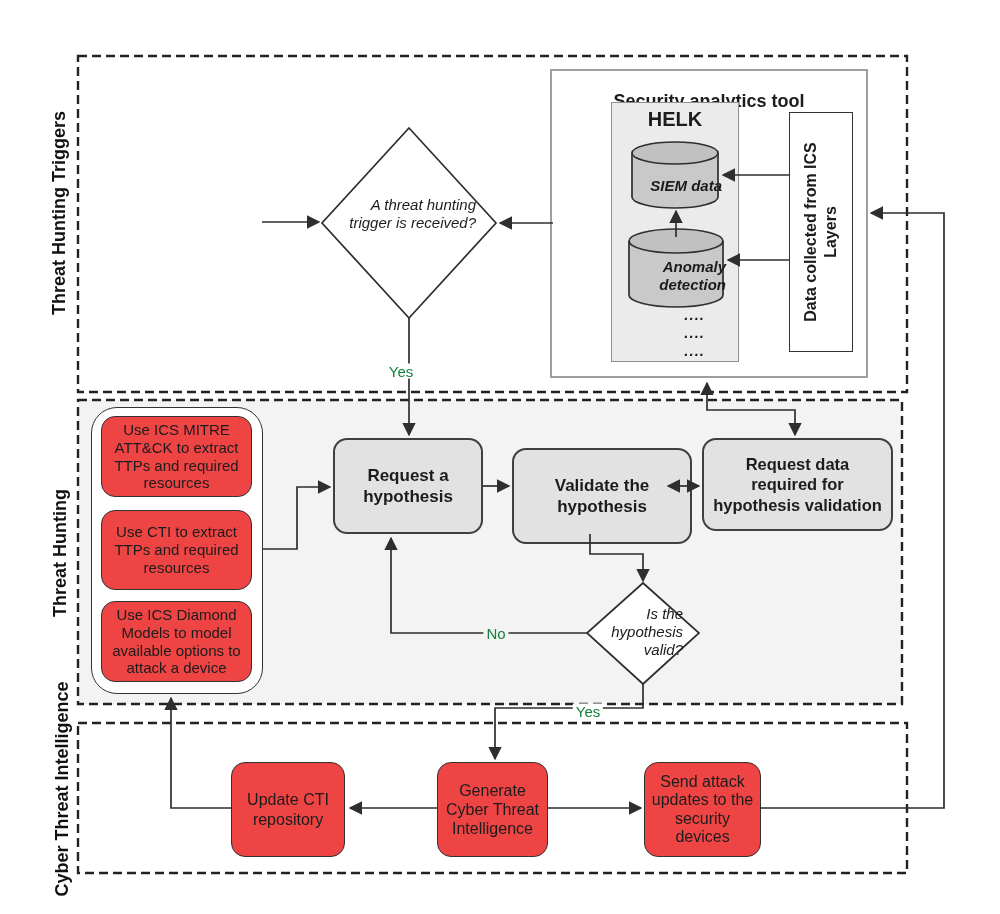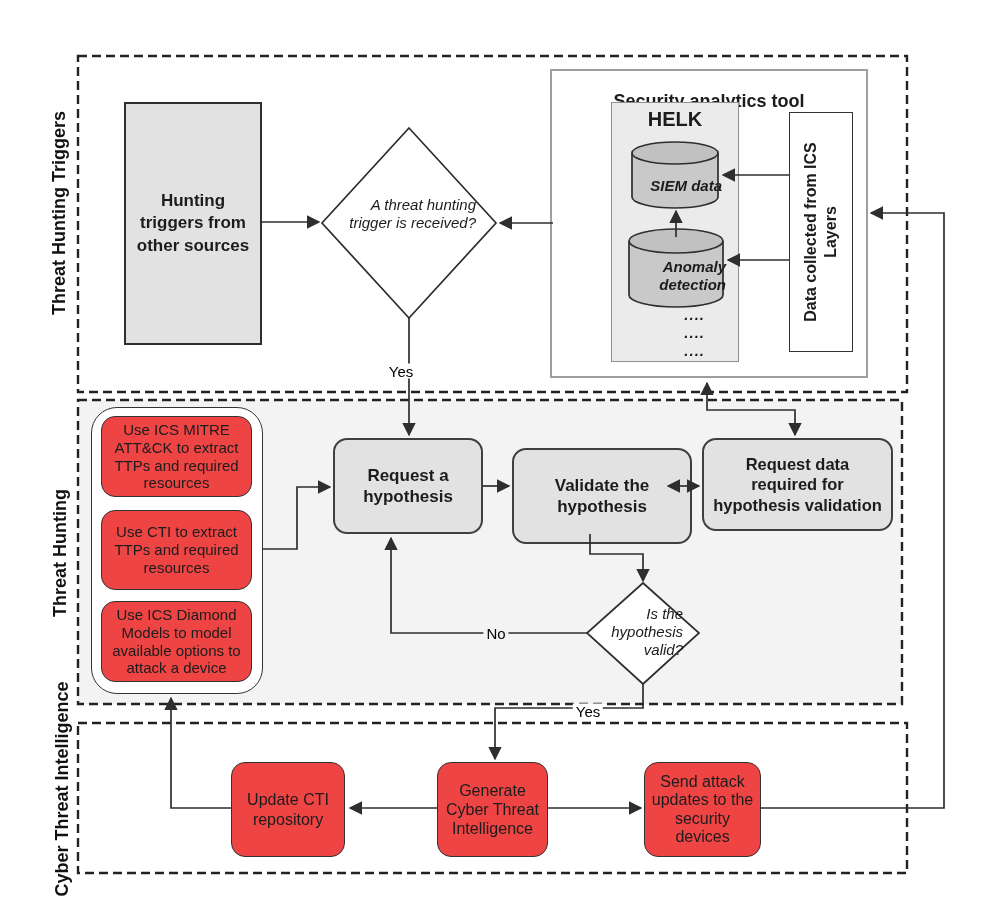--- a/index.html
+++ b/index.html
@@ -7,40 +7,37 @@
     position:relative;width:1000px;height:914px;background:#fff;overflow:hidden;
     font-family:"Liberation Sans","DejaVu Sans",sans-serif;color:#1c1c1c;
   }
   svg{position:absolute;left:0;top:0;}
   .lyr{position:absolute;left:0;top:0;width:1000px;height:914px;pointer-events:none;}
   .box{position:absolute;box-sizing:border-box;display:flex;align-items:center;justify-content:center;text-align:center;}
   .process{background:#e2e2e2;border:2px solid #3f3f3f;border-radius:14px;font-weight:bold;font-size:17px;line-height:1.25;}
   .whitebox{background:#ef4444;border:1.5px solid #333;border-radius:14px;font-size:16px;line-height:1.2;}
   .seclabel{position:absolute;font-weight:bold;font-size:18px;color:#111;white-space:nowrap;transform:translate(-50%,-50%) rotate(-90deg);}
   .ovl{position:absolute;text-align:right;line-height:1.2;font-style:italic;}
-  .edge-label{position:absolute;font-size:15px;color:#000000;transform:translate(-50%,-50%);padding:0 3px;line-height:1;}
+  .edge-label{position:absolute;font-size:15px;color:#15803d;transform:translate(-50%,-50%);padding:0 3px;line-height:1;}
 </style>
 </head>
 <body>
 
 <div id="canvas">
 
   <svg class="lyr" width="1000" height="914">
     <rect x="78" y="56" width="829" height="336" fill="none" stroke="#222" stroke-width="2.4" stroke-dasharray="9 5"></rect>
     <rect x="78" y="400" width="824" height="304" fill="#f3f3f3" stroke="#222" stroke-width="2.4" stroke-dasharray="9 5"></rect>
     <rect x="78" y="723" width="829" height="150" fill="none" stroke="#222" stroke-width="2.4" stroke-dasharray="9 5"></rect>
   </svg>
 
   <div class="seclabel" style="left:59px;top:213px;">Threat Hunting Triggers</div>
   <div class="seclabel" style="left:60px;top:553px;">Threat Hunting</div>
   <div class="seclabel" style="left:62px;top:789px;">Cyber Threat Intelligence</div>
 
-  <div class="box" style="left:124px;top:102px;width:138px;height:243px;background:#e2e2e2;border:2.5px solid #2f2f2f;font-weight:bold;font-size:17px;line-height:1.3;padding:0 9px;">
-    <span>Hunting triggers from other sources</span>
-  </div>
 
   <div class="box" style="left:550px;top:69px;width:318px;height:309px;background:#fff;border:2px solid #9e9e9e;align-items:flex-start;">
     <span style="font-weight:bold;font-size:18px;padding-top:20px;">Security analytics tool</span>
   </div>
 
   <div class="box" style="left:611px;top:102px;width:128px;height:260px;background:#ebebeb;border:1.5px solid #8f8f8f;align-items:flex-start;">
     <span style="font-weight:bold;font-size:20px;padding-top:5px;">HELK</span>
   </div>
 
   <div class="box" style="left:789px;top:112px;width:64px;height:240px;background:#fff;border:1.6px solid #333;">

